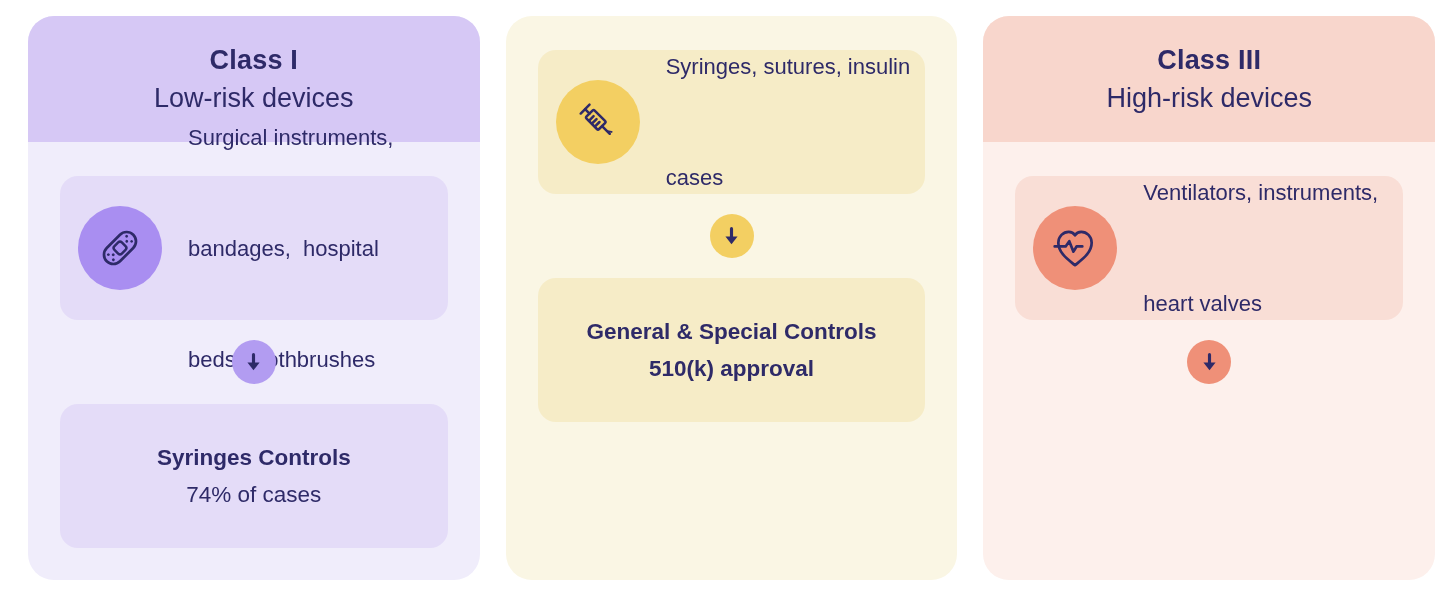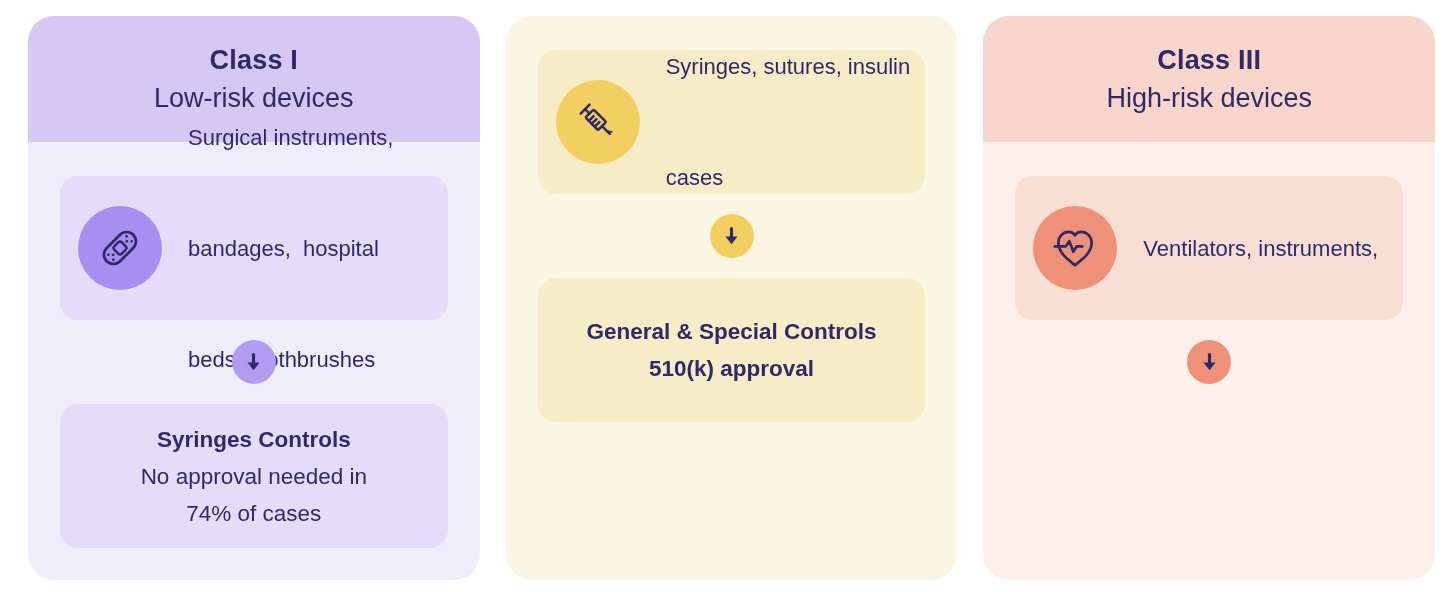--- a/index.html
+++ b/index.html
@@ -145,21 +145,20 @@
           <span>
             <svg width="23" height="23" viewBox="0 0 22 22">
               <line x1="11" y1="3.5" x2="11" y2="12" stroke="#2e2a68" stroke-width="3" stroke-linecap="round"></line>
               <polygon points="5.2,11 16.8,11 11,18.5" fill="#2e2a68"></polygon>
             </svg>
           </span>
         </div>
       </div>
       <div class="outcome-box">
         <div class="outcome-line bold">Syringes Controls</div>
-        <div class="outcome-line">No approval needed in</div>
         <div class="outcome-line">74% of cases</div>
       </div>
     </div>
   </div>
 
   <div class="card" style="--header: #f5e3a1; --body: #faf6e4; --box: #f6ecc7; --circle: #f3cf62; --arrow: #f3cf62;">
     <div class="card-content">
       <div class="device-box">
         <div class="icon-circle">
           <span>
@@ -209,20 +208,21 @@
         <div class="icon-circle">
           <span>
             <svg width="50" height="50" viewBox="0 0 48 48" fill="none">
               <path d="M24 40.5 C 18.5 35.8, 8 29.3, 8 19 C 8 12.8, 12.8 8.5, 18 8.5 C 20.9 8.5, 23 10.2, 24 11.9 C 25 10.2, 27.1 8.5, 30 8.5 C 35.2 8.5, 40 12.8, 40 19 C 40 29.3, 29.5 35.8, 24 40.5 Z" stroke="#2e2a68" stroke-width="2.6" stroke-linejoin="round"></path>
               <polyline points="4.5,22.5 15,22.5 18.5,17.5 22.5,27.5 25.5,22.5 31,22.5" stroke="#2e2a68" stroke-width="2.6" stroke-linecap="round" stroke-linejoin="round"></polyline>
             </svg>
           </span>
         </div>
         <div class="device-text">
           <div>Ventilators, instruments,</div>
+          <div>heart valves</div>
         </div>
       </div>
       <div class="arrow-row">
         <div class="arrow-circle">
           <span>
             <svg width="23" height="23" viewBox="0 0 22 22">
               <line x1="11" y1="3.5" x2="11" y2="12" stroke="#2e2a68" stroke-width="3" stroke-linecap="round"></line>
               <polygon points="5.2,11 16.8,11 11,18.5" fill="#2e2a68"></polygon>
             </svg>
           </span>

